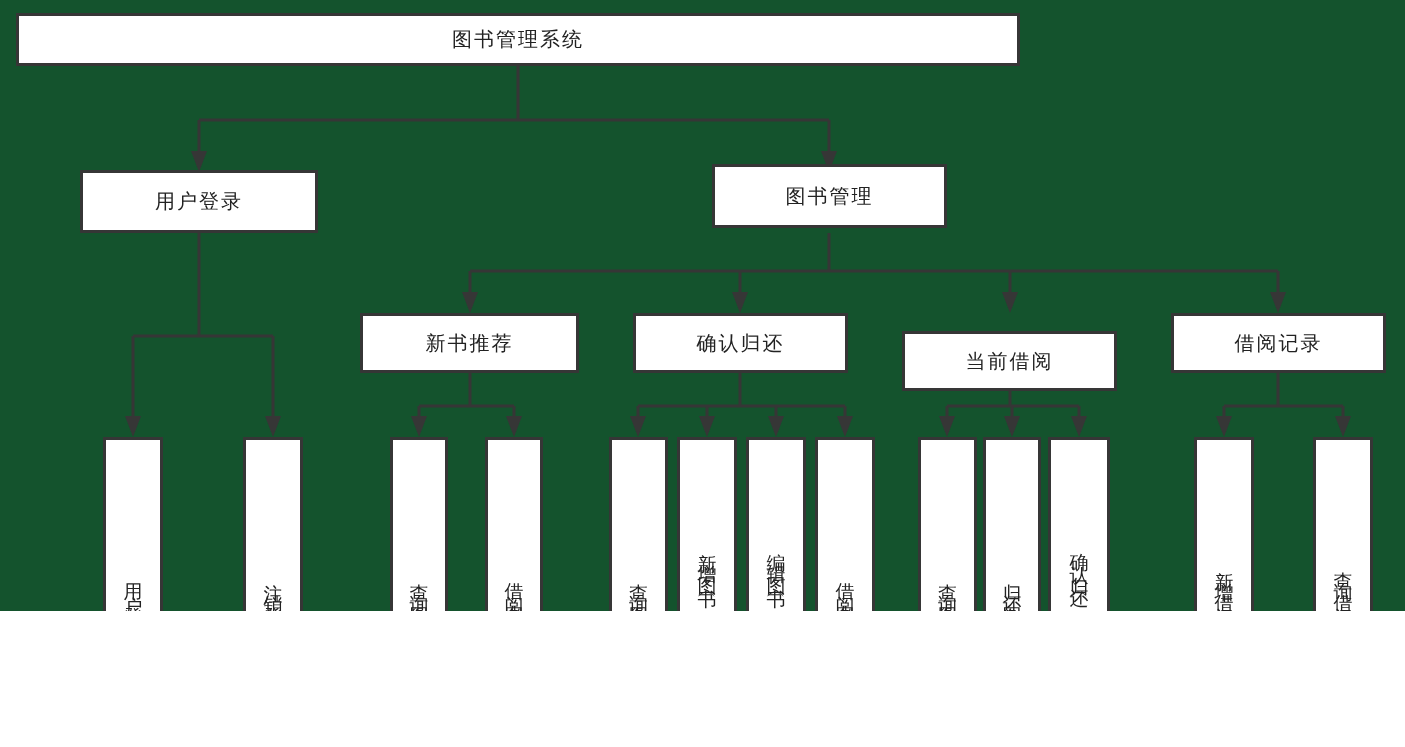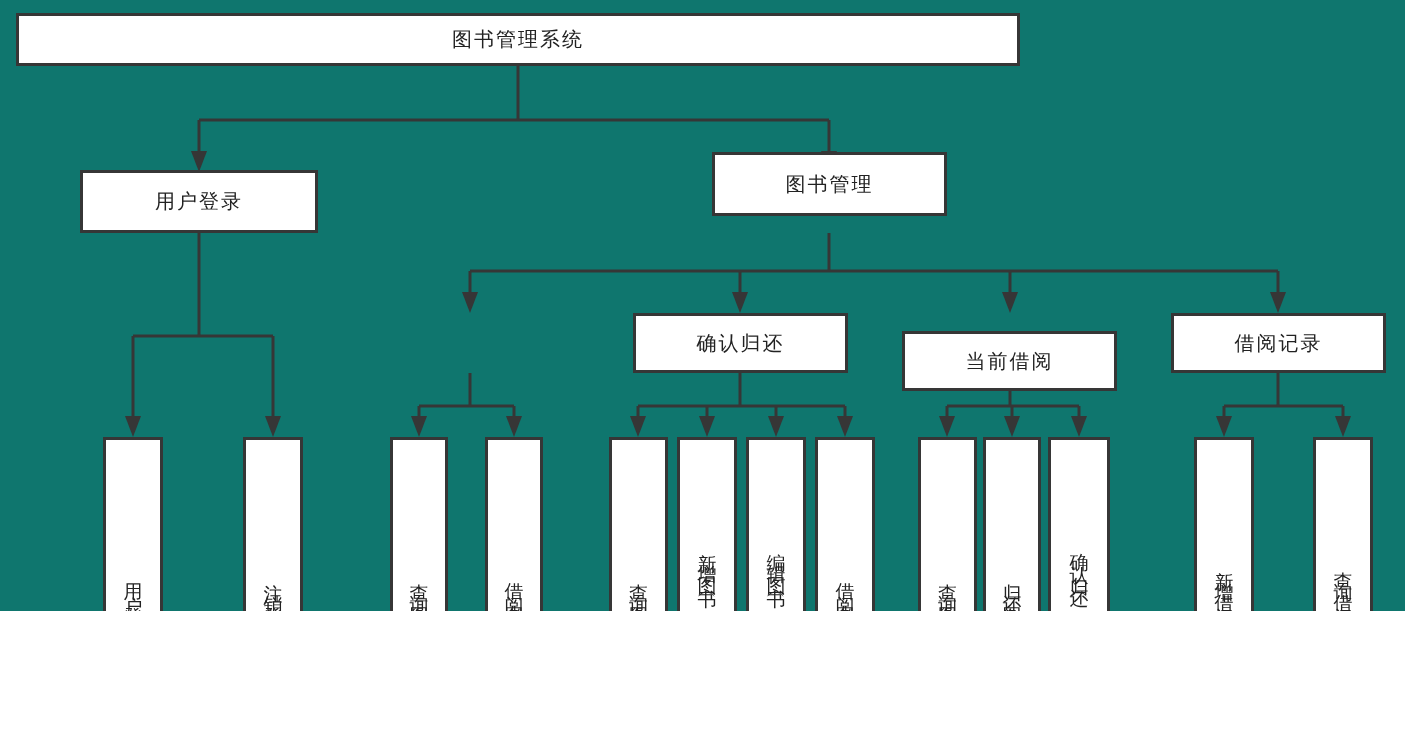--- a/index.html
+++ b/index.html
@@ -1,35 +1,35 @@
 <!DOCTYPE html>
 <html><head>
 <meta charset="utf-8">
 <style>
   html,body{margin:0;padding:0;background:#ffffff;}
   .stage{
-    position:relative;width:1405px;height:611px;background:#0f766e;
+    position:relative;width:1405px;height:611px;background:#14532d;
     overflow:hidden;font-family:"Liberation Sans","DejaVu Sans",sans-serif;
   }
   .connectors{position:absolute;left:0;top:0;width:1405px;height:747px;}
   .node{
     position:absolute;box-sizing:border-box;border:3px solid #363636;background:#ffffff;
     display:flex;align-items:center;justify-content:center;color:#222222;z-index:2;
   }
   .h-node{font-size:20px;letter-spacing:2px;font-weight:500;white-space:nowrap;}
   .v-node span{
     writing-mode:vertical-rl;text-orientation:mixed;
     font-size:19px;font-weight:500;letter-spacing:12px;margin-bottom:-12px;
     white-space:nowrap;
   }
   
   .n-root{left:16px;top:13px;width:1004px;height:53px;}
   
   .n-userlogin{left:80px;top:170px;width:238px;height:63px;}
-  .n-bookmgmt{left:712px;top:152px;width:235px;height:64px;}
+  .n-bookmgmt{left:712px;top:164px;width:235px;height:64px;}
   
   .n-newrec{left:360px;top:313px;width:219px;height:60px;}
   .n-borrow{left:633px;top:313px;width:215px;height:60px;}
   .n-current{left:902px;top:331px;width:215px;height:60px;}
   .n-records{left:1171px;top:313px;width:215px;height:60px;text-align:center;}
   
   .leaf{top:437px;height:298px;}
   .l1{left:103px;width:60px;}
   .l2{left:243px;width:60px;}
   .l3{left:390px;width:58px;}
@@ -97,20 +97,23 @@
     <span>图书管理系统</span>
   </div>
 
   <div class="node h-node n-userlogin">
     <span>用户登录</span>
   </div>
   <div class="node h-node n-bookmgmt">
     <span>图书管理</span>
   </div>
 
+  <div class="node h-node n-newrec">
+    <span>新书推荐</span>
+  </div>
   <div class="node h-node n-borrow">
     <span>确认归还</span>
   </div>
   <div class="node h-node n-current">
     <span>当前借阅</span>
   </div>
   <div class="node h-node n-records">
     <span>借阅记录</span>
   </div>
 

